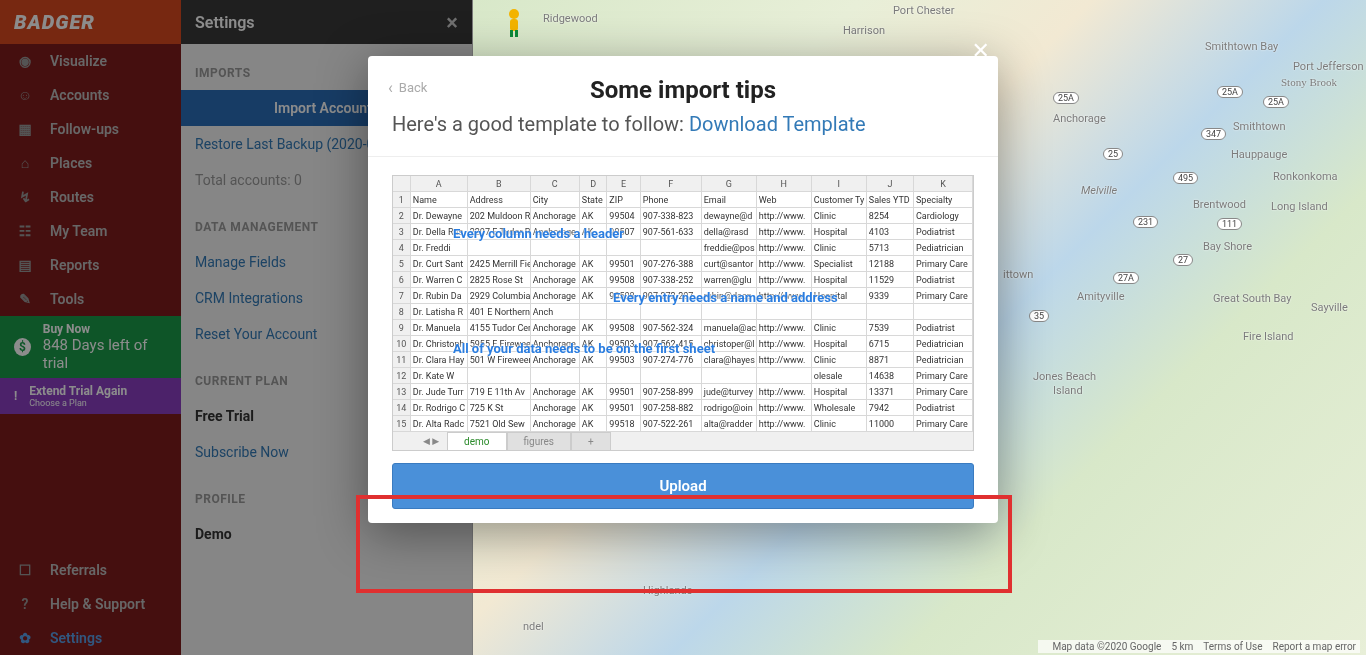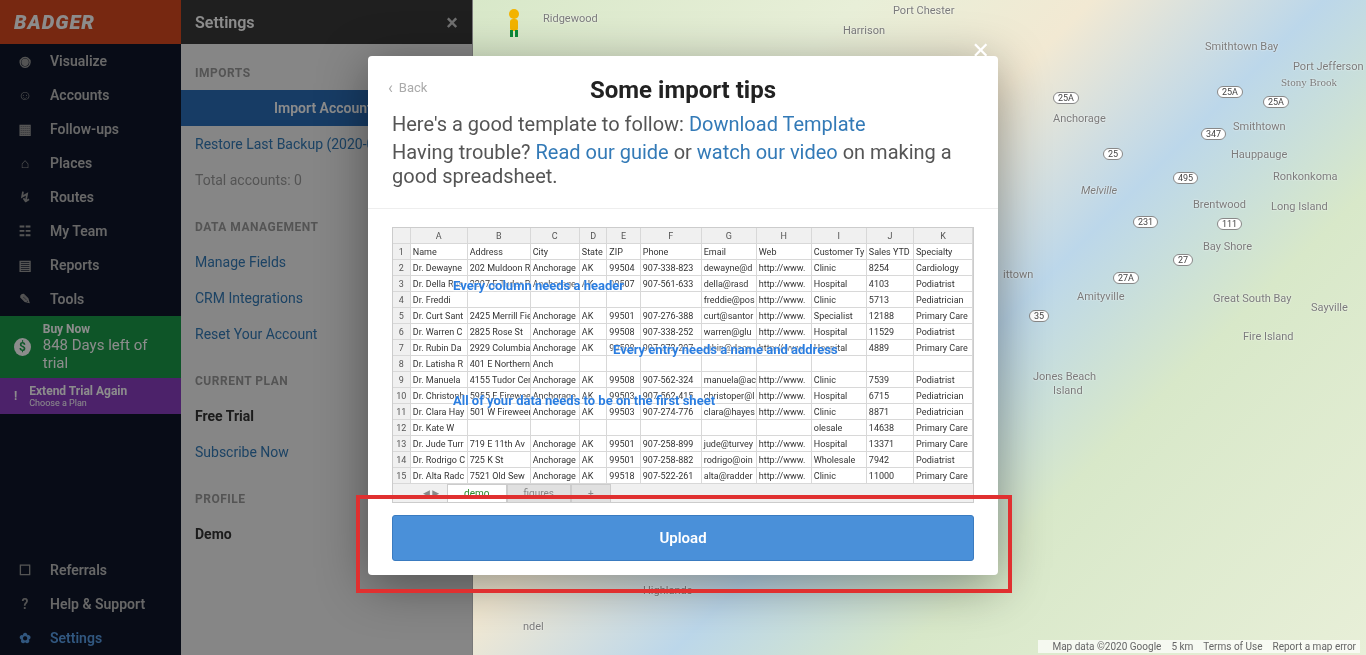--- a/index.html
+++ b/index.html
@@ -1,20 +1,20 @@
 <!DOCTYPE html>
 <html><head>
 <meta charset="utf-8">
 <style>
 * { margin: 0; padding: 0; box-sizing: border-box; font-family: -apple-system, BlinkMacSystemFont, "Segoe UI", Roboto, Arial, sans-serif; }
 html, body { width: 1366px; height: 655px; overflow: hidden; }
 .app { display: flex; width: 100%; height: 100%; position: relative; }
 
 
-.leftnav { width: 181px; background: #0f172a; color: #bcbcbc; display: flex; flex-direction: column; }
+.leftnav { width: 181px; background: #7f1d1d; color: #bcbcbc; display: flex; flex-direction: column; }
 .logo { height: 44px; background: #d94a1f; color: #fff; display: flex; align-items: center; padding-left: 14px; font-weight: 900; font-size: 20px; letter-spacing: 1px; font-style: italic; }
 .nav-item { display: flex; align-items: center; height: 34px; padding-left: 14px; gap: 14px; font-size: 14px; font-weight: 600; cursor: pointer; }
 .nav-item .icon { width: 22px; height: 22px; display: flex; align-items: center; justify-content: center; color: #9a9a9a; }
 .nav-spacer { flex: 1; }
 .nav-buy { background: #1a9b4a; color: #fff; padding: 6px 14px; font-size: 12px; }
 .nav-buy .t1 { font-weight: 700; }
 .nav-buy .t2 { font-size: 15px; }
 .nav-extend { background: #8a3fc2; color: #fff; padding: 6px 14px; font-size: 12px; }
 .nav-extend .t1 { font-weight: 700; }
 .nav-extend .t2 { font-size: 9px; }
@@ -214,21 +214,20 @@
   <div class="modal-wrap">
     <div class="modal-close-x">✕</div>
     <div class="modal">
       <div class="modal-top">
         <div class="back-link">
             <span class="chev">‹</span>
             <span>Back</span>
           </div>
         <div class="modal-title">Some import tips</div>
         <div class="modal-sub"><span>Here's a good template to follow: </span><a>Download Template</a></div>
-        <div class="modal-sub"><span>Having trouble? </span><a>Read our guide</a><span> or </span><a>watch our video</a><span> on making a good spreadsheet.</span></div>
       </div>
       <div class="modal-body">
         <div class="sheet-img">
           <div id="sheet-grid">
               <div class="sheet-row sheet-hdr">
                 <div class="rn"></div>
                 <div class="c-name">A</div>
                 <div class="c-addr">B</div>
                 <div class="c-city">C</div>
                 <div class="c-st">D</div>
@@ -328,21 +327,21 @@
                 <div class="rn">7</div>
                 <div class="c-name">Dr. Rubin Da</div>
                 <div class="c-addr">2929 Columbia</div>
                 <div class="c-city">Anchorage</div>
                 <div class="c-st">AK</div>
                 <div class="c-zip">99508</div>
                 <div class="c-ph">907-272-207</div>
                 <div class="c-em">rubin@dacp</div>
                 <div class="c-web">http://www.</div>
                 <div class="c-ct">Hospital</div>
-                <div class="c-sales">4889</div>
+                <div class="c-sales">9339</div>
                 <div class="c-sp">Primary Care</div>
               </div>
               <div class="sheet-row">
                 <div class="rn">8</div>
                 <div class="c-name">Dr. Latisha R</div>
                 <div class="c-addr">401 E Northern</div>
                 <div class="c-city">Anch</div>
                 <div class="c-st"></div>
                 <div class="c-zip"></div>
                 <div class="c-ph"></div>

